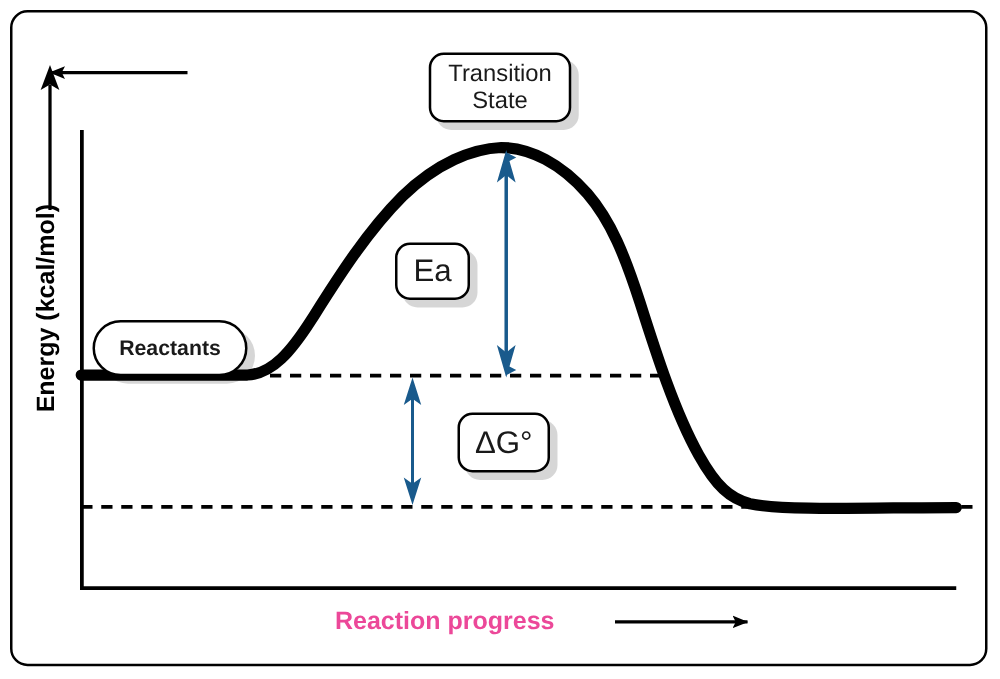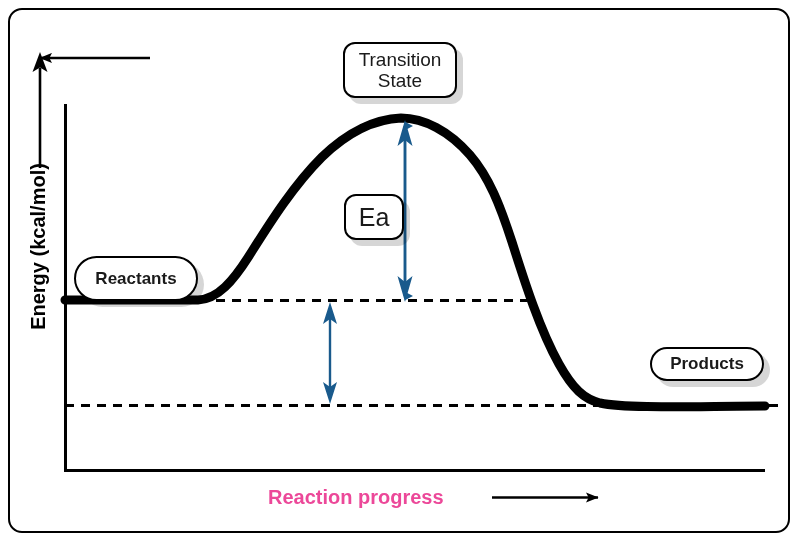--- a/index.html
+++ b/index.html
@@ -64,21 +64,20 @@
     width: 114px;
     height: 56px;
     font-size: 19px;
   }
   #label-ea {
     left: 316px;
     top: 194px;
     width: 60px;
     height: 46px;
     font-size: 25px;
-    margin-left: 28px;
   }
   #label-dg {
     left: 366px;
     top: 330px;
     width: 74px;
     height: 48px;
     font-size: 25px;
   }
   #label-reactants {
     left: 74px;
@@ -172,18 +171,18 @@
   </svg>
 
   <div id="y-axis-title">Energy (kcal/mol)</div>
   <div id="x-axis-title">Reaction progress</div>
 
   <div id="label-transition-state" class="callout rounded">Transition
 State</div>
 
   <div id="label-ea" class="callout rounded">Ea</div>
 
+  <div id="label-dg" class="callout rounded">ΔG°</div>
 
   <div id="label-reactants" class="callout pill">Reactants</div>
 
-  <div id="label-products" class="callout pill">Products</div>
 
 </div>
 
 </body></html>

